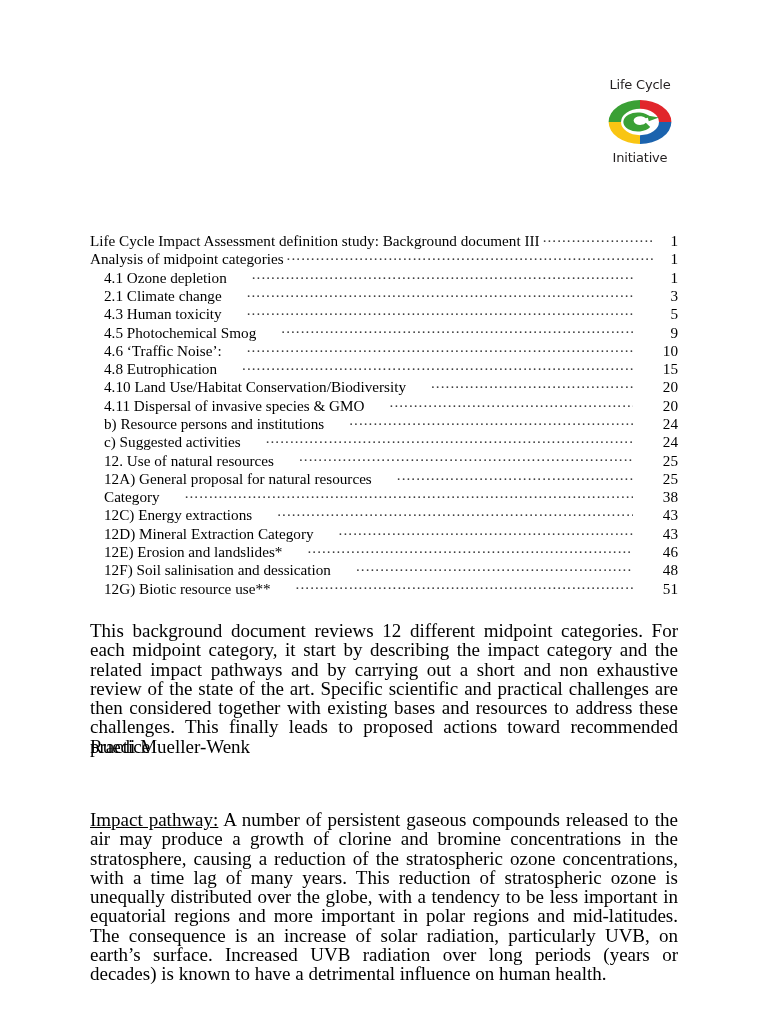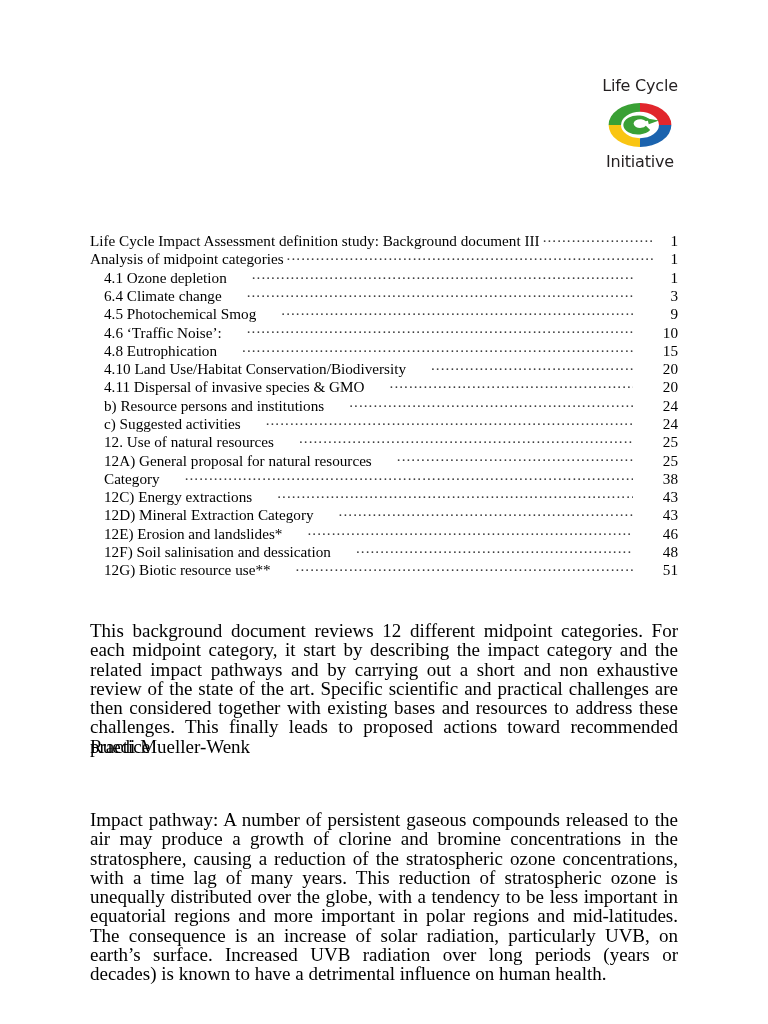--- a/index.html
+++ b/index.html
@@ -19,21 +19,21 @@
   
   .logo-block {
     position: absolute;
     left: 596px;
     top: 78px;
     width: 88px;
     text-align: center;
   }
   .logo-word {
     font-family: "DejaVu Sans", "Liberation Sans", sans-serif;
-    font-size: 16px;
+    font-size: 13px;
     letter-spacing: -0.2px;
     color: #231f20;
     line-height: 1.05;
     white-space: nowrap;
   }
   .logo-mark {
     width: 74px;
     height: 54px;
     margin: 3px auto 2px auto;
     position: relative;
@@ -100,21 +100,21 @@
     font-size: 19px;
     line-height: 19.3px;
     text-align: justify;
     text-justify: inter-word;
     hyphens: none;
   }
   .para-summary { top: 602px; }
   .para-author  { top: 718px; text-align: left; }
   .para-impact  { top: 791px; }
 
-  .u { }
+  .u { text-decoration: underline; }
 </style>
 </head>
 <body>
 
 <div class="logo-block">
   <div class="logo-word">Life Cycle</div>
 
   <div class="logo-mark">
     <svg viewBox="0 0 100 74" width="74" height="54" xmlns="http://www.w3.org/2000/svg">
 
@@ -165,25 +165,30 @@
       <span class="toc-page">1</span>
     </div>
 
     <div class="toc-row lvl2">
       <span class="toc-label">4.1 Ozone depletion</span>
       <span class="toc-leader"></span>
       <span class="toc-page">1</span>
     </div>
 
     <div class="toc-row lvl2">
-      <span class="toc-label">6.4  Climate change</span>
+      <span class="toc-label">2.1  Climate change</span>
       <span class="toc-leader"></span>
       <span class="toc-page">3</span>
     </div>
 
+    <div class="toc-row lvl2">
+      <span class="toc-label">4.3 Human toxicity</span>
+      <span class="toc-leader"></span>
+      <span class="toc-page">5</span>
+    </div>
 
     <div class="toc-row lvl2">
       <span class="toc-label">4.5 Photochemical Smog</span>
       <span class="toc-leader"></span>
       <span class="toc-page">9</span>
     </div>
 
     <div class="toc-row lvl2">
       <span class="toc-label">4.6 ‘Traffic Noise’:</span>
       <span class="toc-leader"></span>

